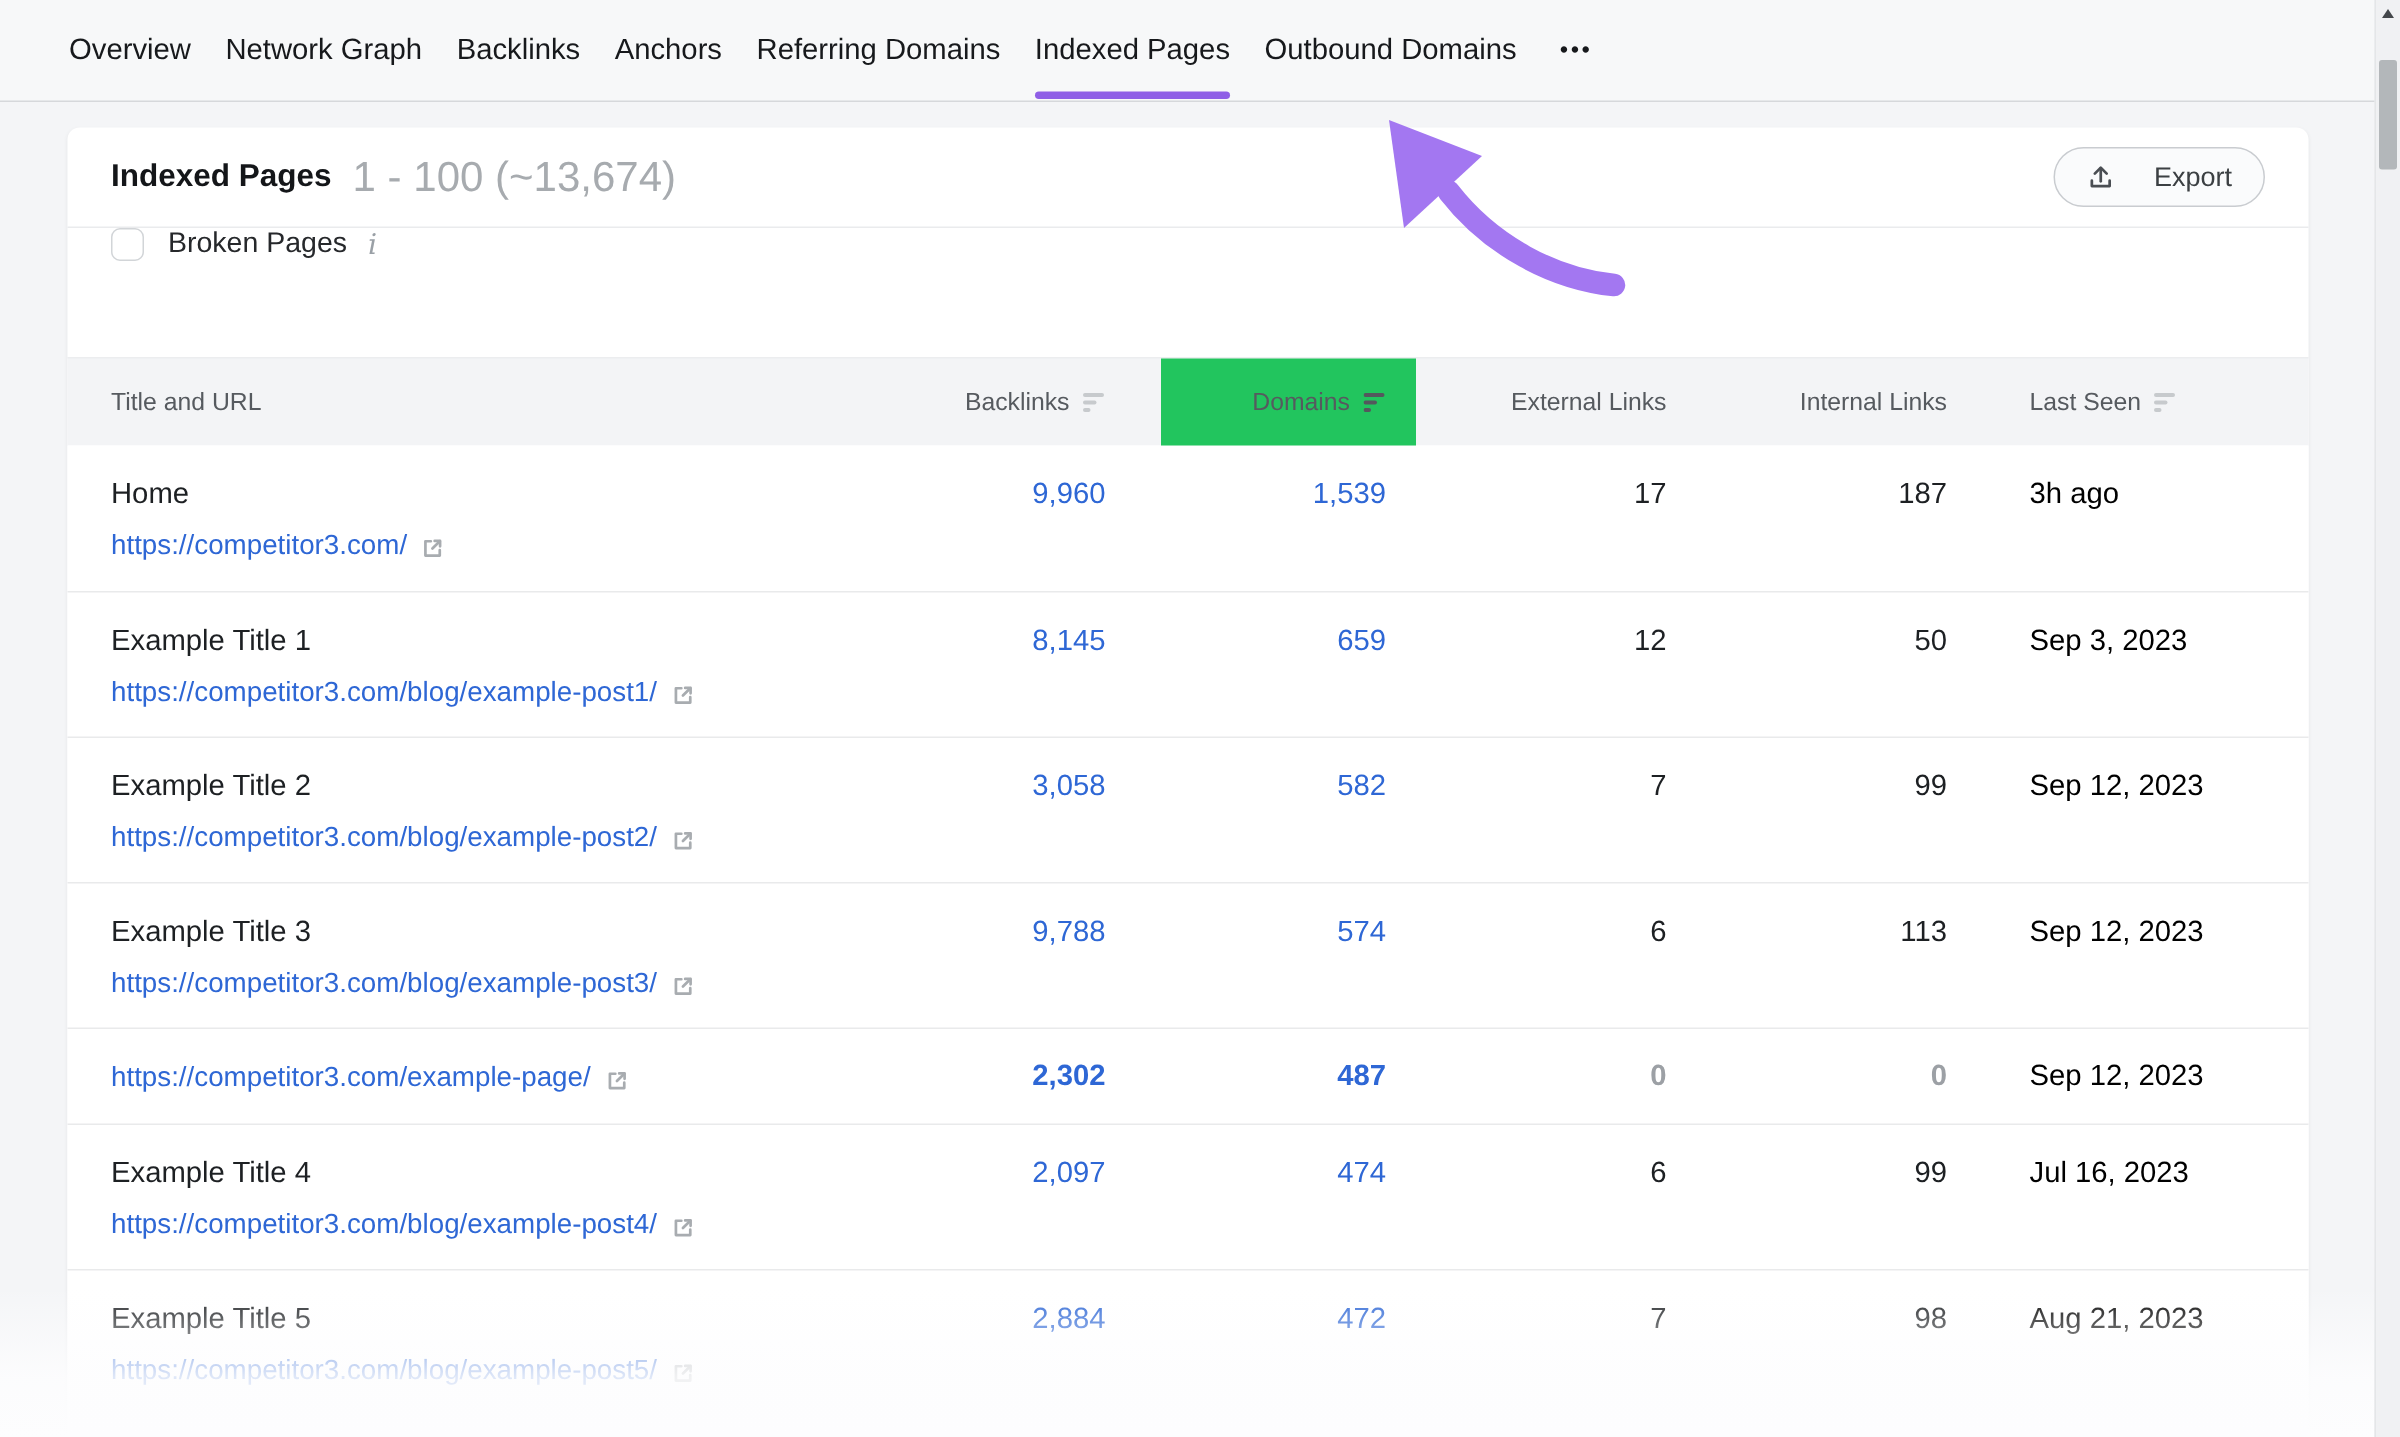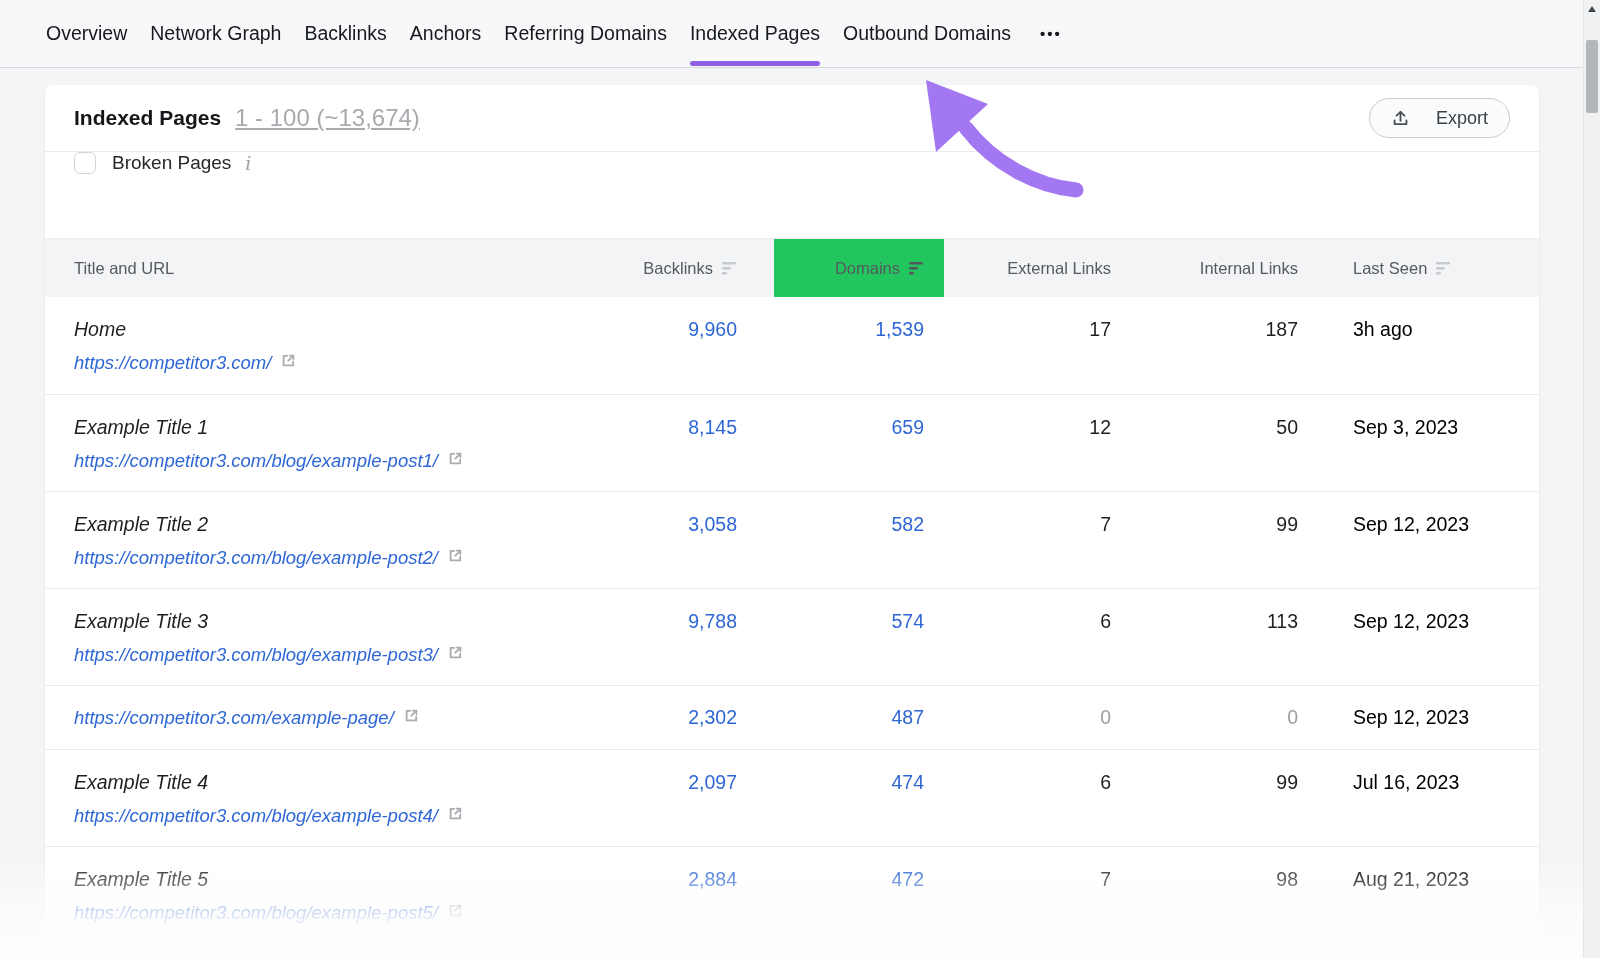--- a/index.html
+++ b/index.html
@@ -30,21 +30,21 @@
   .card {
     position: absolute; left: 45px; top: 85px; width: 1494px; height: 873px;
     background: #ffffff; border-radius: 8px 8px 0 0;
     box-shadow: 0 1px 3px rgba(30,32,38,0.06);
   }
   .card-header {
     height: 67px; display: flex; align-items: center; padding: 0 29px;
     border-bottom: 1px solid #eaebed;
   }
   .card-title { font-size: 21px; font-weight: bold; color: #141619; }
-  .card-range { font-size: 24px; color: #a7abaf; margin-left: 14px; text-decoration: underline; }
+  .card-range { font-size: 28px; color: #a7abaf; margin-left: 14px; }
   .export-btn {
     margin-left: auto; height: 40px; display: flex; align-items: center; gap: 26px;
     padding: 0 21px; border: 1px solid #c9ccd0; border-radius: 20px;
     background: #fafbfc; font-size: 18px; color: #3c4043; cursor: pointer;
   }
   .export-btn svg { display: block; }
   
   .filter-row { height: 86px; display: flex; align-items: flex-start; padding: 0 29px; }
   .checkbox {
     width: 22px; height: 22px; border: 1px solid #d2d5d8; border-radius: 6px;
@@ -70,34 +70,34 @@
   .col-title-h { padding-left: 29px; }
   .col-num-h { justify-content: flex-end; padding-right: 20px; }
   .col-last-h { padding-left: 18px; }
   .th.active { background: #22c55e; text-align: center; }
   .sort-icon { margin-left: 9px; display: block; }
   .sort-icon.dark { color: #54585d; }
   .sort-icon.light { color: #c7cacd; }
   .tr { border-top: 1px solid #e9eaeb; min-height: 97px; background: #fff; }
   .tr:first-child { border-top: none; }
   .td { padding-top: 21px; }
-  .col-title { padding-left: 29px; padding-right: 10px; font-style: italic; }
+  .col-title { padding-left: 29px; padding-right: 10px; }
   .page-title { font-size: 19.5px; color: #1d2023; }
-  .url-line { display: flex; align-items: flex-start; gap: 9px; margin-top: 11px; }
+  .url-line { display: flex; align-items: flex-end; gap: 9px; margin-top: 11px; }
   .page-url { font-size: 18.5px; color: var(--blue, #2e67d5); text-decoration: none; cursor: pointer; }
   .ext-icon { display: block; flex: 0 0 auto; }
   .col-num { text-align: right; padding-right: 20px; }
   .num { font-size: 19.5px; }
   a.num { color: var(--blue, #2e67d5); text-decoration: none; cursor: pointer; }
   .num.plain { color: #1d2023; }
   .num.muted { color: #9ca0a5; }
   .col-last { padding-left: 18px; font-size: 19.5px; color: #000000; }
   .tr.url-only { min-height: 64px; }
   .tr.url-only .td { padding-top: 0; display: flex; align-items: center; }
-  .tr.url-only .col-num { justify-content: flex-end; }
+  .tr.url-only .col-num { justify-content: flex-end; font-weight: bold; }
   .tr.url-only .url-line { margin-top: 0; }
   
   .arrow-wrap { position: absolute; left: 878px; top: 58px; width: 230px; height: 150px; pointer-events: none; z-index: 60; }
   
   .scrollbar {
     position: absolute; right: 0; top: 0; bottom: 0; width: 17px;
     background: #f0f1f3; border-left: 1px solid #e4e6e8; z-index: 70;
   }
   .scroll-up {
     position: absolute; top: 6px; left: 4px;

